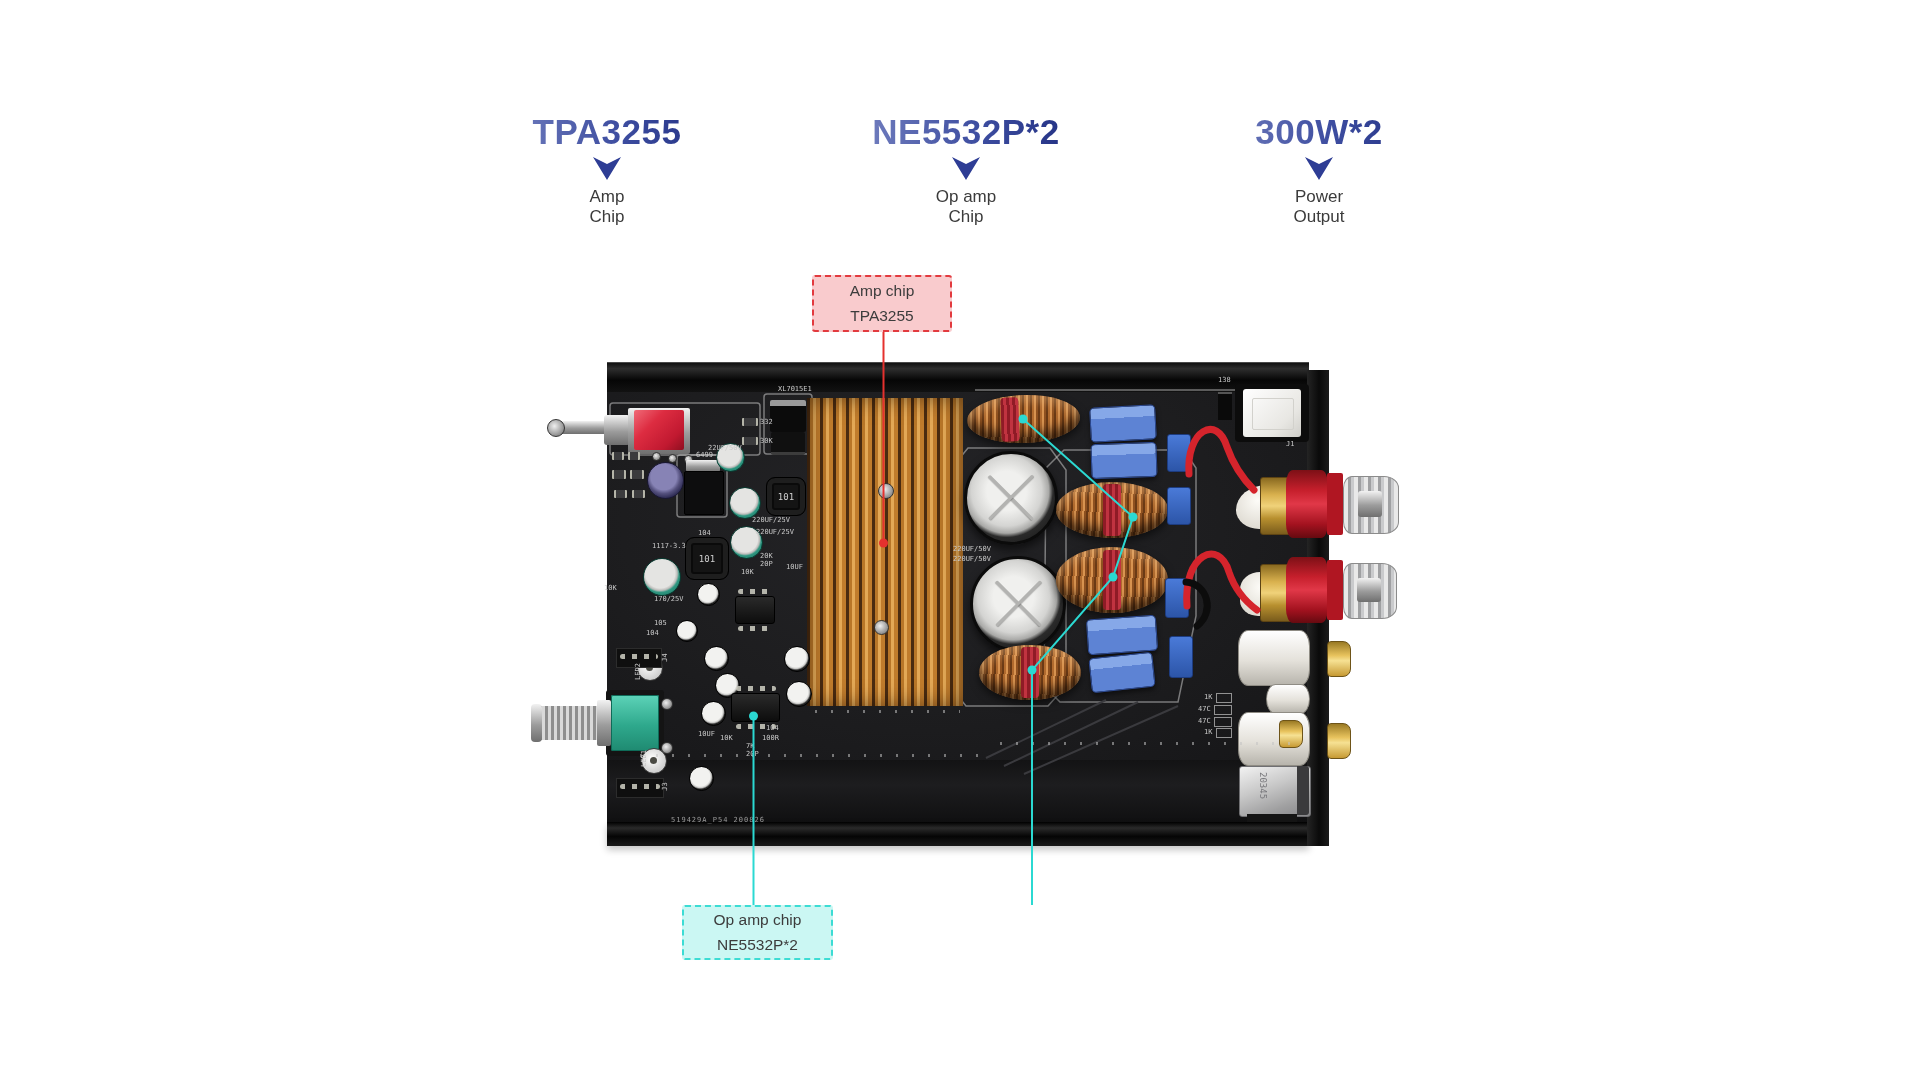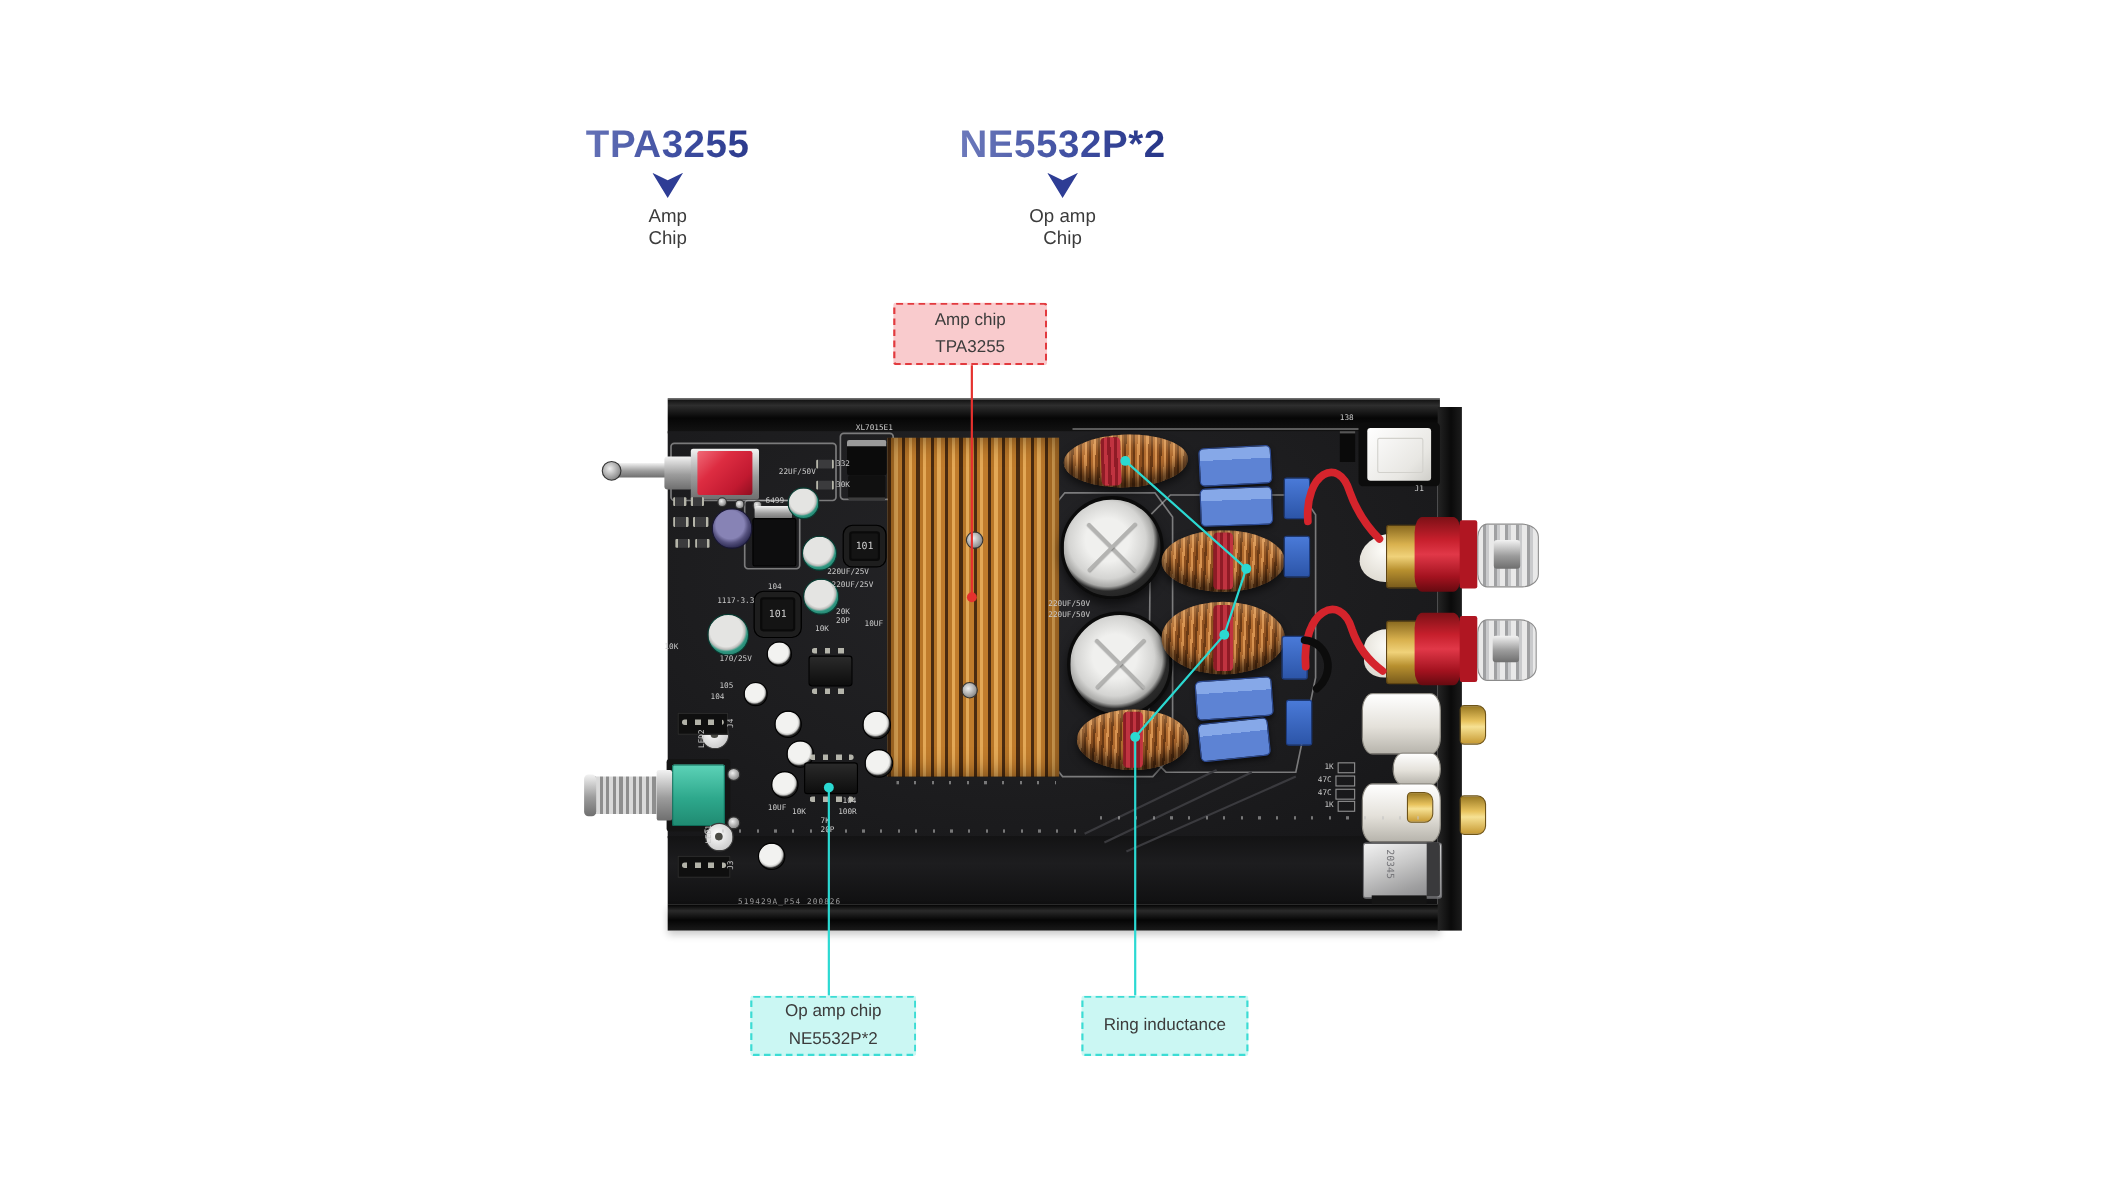--- a/index.html
+++ b/index.html
@@ -107,20 +107,26 @@
     <div class="hdr-arrow"></div>
     <div class="hdr-sub">Amp</div>
     <div class="hdr-sub">Chip</div>
   </div>
   <div class="hdr" style="left:836px">
     <div class="hdr-title">NE5532P*2</div>
     <div class="hdr-arrow"></div>
     <div class="hdr-sub">Op amp</div>
     <div class="hdr-sub">Chip</div>
   </div>
+  <div class="hdr" style="left:1189px">
+    <div class="hdr-title">300W*2</div>
+    <div class="hdr-arrow"></div>
+    <div class="hdr-sub">Power</div>
+    <div class="hdr-sub">Output</div>
+  </div>
 
   <div class="abs bar-top"></div>
   <div class="abs pcb"></div>
   <div class="abs lower"></div>
   <div class="abs bar-bottom"></div>
   <div class="abs panel-right"></div>
 
   <svg class="layer under" width="1920" height="1080" viewBox="0 0 1920 1080">
     <g fill="none" stroke="rgba(200,200,200,.55)" stroke-width="1.5">
       <line x1="975" y1="390" x2="1238" y2="390"></line>
@@ -277,21 +283,21 @@
   <div class="silkbox" style="left:1214px;top:717px;width:16px;height:8px"></div>
   <div class="silkbox" style="left:1216px;top:728px;width:14px;height:8px"></div>
 
   <svg class="layer" width="1920" height="1080" viewBox="0 0 1920 1080">
     <path d="M1189,474 C1186,430 1217,414 1227,447 C1233,464 1243,479 1254,490" stroke="#d5242c" stroke-width="7" fill="none" stroke-linecap="round"></path>
     <path d="M1187,606 C1183,554 1219,538 1229,572 C1235,590 1246,602 1257,610" stroke="#d5242c" stroke-width="7" fill="none" stroke-linecap="round"></path>
     <path d="M1186,582 C1208,584 1215,612 1197,626" stroke="#0c0c0c" stroke-width="7" fill="none" stroke-linecap="round"></path>
   </svg>
 
   <span class="silk" style="left:778px;top:386px">XL7015E1</span>
-  <span class="silk" style="left:708px;top:426px">22UF/50V</span>
+  <span class="silk" style="left:708px;top:445px">22UF/50V</span>
   <span class="silk" style="left:696px;top:452px">6499</span>
   <span class="silk" style="left:760px;top:419px">332</span>
   <span class="silk" style="left:760px;top:438px">30K</span>
   <span class="silk" style="left:752px;top:517px">220UF/25V</span>
   <span class="silk" style="left:756px;top:529px">220UF/25V</span>
   <span class="silk" style="left:652px;top:543px">1117-3.3</span>
   <span class="silk" style="left:698px;top:530px">104</span>
   <span class="silk" style="left:604px;top:585px">10K</span>
   <span class="silk" style="left:654px;top:596px">170/25V</span>
   <span class="silk" style="left:760px;top:553px">20K</span>
@@ -337,17 +343,14 @@
   </svg>
 
   <div class="callout pink" style="left:812px;top:275px;width:136px;height:53px">
     <div>Amp chip</div>
     <div>TPA3255</div>
   </div>
   <div class="callout cyan" style="left:682px;top:905px;width:147px;height:51px">
     <div>Op amp chip</div>
     <div>NE5532P*2</div>
   </div>
-  <div class="callout cyan" style="left:983px;top:905px;width:148px;height:51px">
-    <div>Ring inductance</div>
-  </div>
 
 </div>
 
 </body></html>

